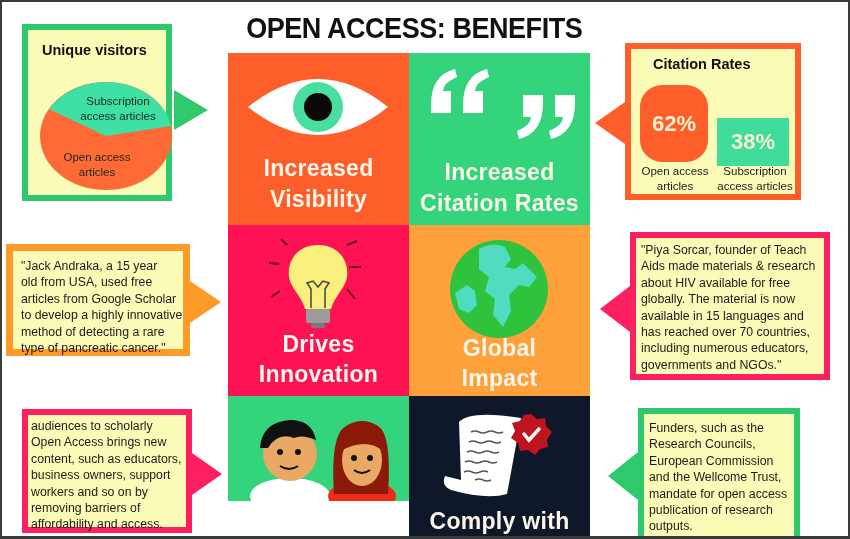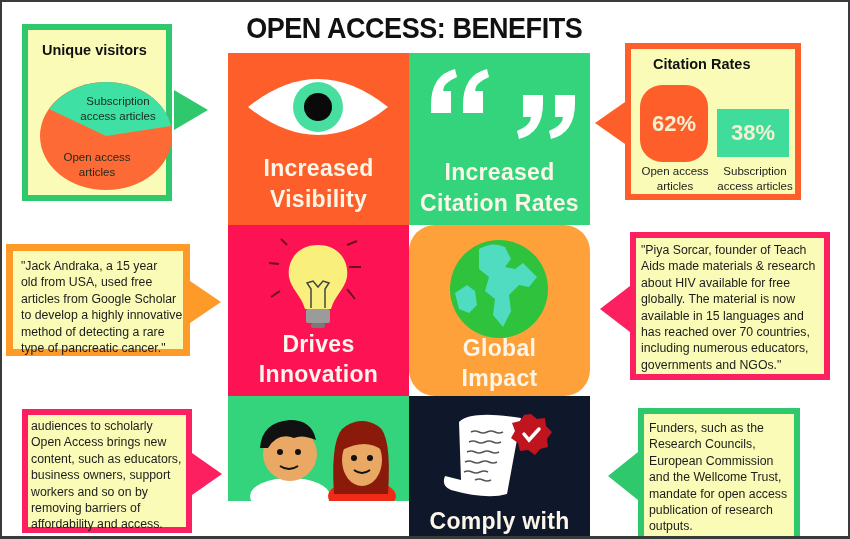--- a/index.html
+++ b/index.html
@@ -7,40 +7,40 @@
   body { position: relative; font-family: "Liberation Sans", sans-serif; }
   .frame { position: absolute; left: 0; top: 0; width: 850px; height: 539px; border: 2px solid #3a3a3a; border-bottom-width: 3px; pointer-events: none; z-index: 50; }
 
   .title { position: absolute; left: 228px; top: 11px; width: 364px; text-align: center; font-size: 30px; font-weight: bold; color: #111; letter-spacing: -0.5px; transform: scaleX(0.9); transform-origin: center; white-space: nowrap; }
 
   .tile { position: absolute; overflow: hidden; color: #fbf6e8; font-weight: bold; text-align: center; }
   .tile .label { position: absolute; left: 0; right: 0; font-size: 23px; line-height: 31px; letter-spacing: 0.3px; }
   .t-vis  { left: 228px; top: 53px;  width: 181px; height: 172px; background: #fe5f2a; }
   .t-cit  { left: 409px; top: 53px;  width: 181px; height: 172px; background: #33d47b; }
   .t-inn  { left: 228px; top: 225px; width: 181px; height: 171px; background: #fd1353; }
-  .t-glob { left: 409px; top: 225px; width: 181px; height: 171px; background: #fea13a; border-radius: 26px; }
+  .t-glob { left: 409px; top: 225px; width: 181px; height: 171px; background: #fea13a; }
   .t-pub  { left: 228px; top: 396px; width: 181px; height: 105px; background: #33d47b; }
   .t-comp { left: 409px; top: 396px; width: 181px; height: 143px; background: #0f172a; }
 
   .box { position: absolute; background: #fbfbb8; border-style: solid; border-width: 6px; }
   .box .ptr { position: absolute; width: 0; height: 0; border-style: solid; }
   .box .txt { font-size: 12.3px; line-height: 16.4px; color: #1c1c1c; }
 
   .b-uv { left: 22px; top: 24px; width: 150px; height: 177px; border-color: #2fc86c; }
   .b-uv .ptr { right: -42px; top: 60px; border-width: 20px 0 20px 34px; border-color: transparent transparent transparent #2fc86c; }
   .b-uv h3 { position: absolute; left: 14px; top: 12px; font-size: 14.5px; font-weight: bold; color: #111; }
   .pie { position: absolute; left: 10px; top: 50px; width: 136px; height: 112px; }
   .pie .pl { position: absolute; font-size: 11.5px; line-height: 15px; color: #1a2a1a; text-align: center; }
 
   .b-cr { left: 625px; top: 43px; width: 176px; height: 157px; border-color: #fe5f2a; }
   .b-cr .ptr { left: -36px; top: 53px; border-width: 21px 30px 21px 0; border-color: transparent #fe5f2a transparent transparent; }
   .b-cr h3 { position: absolute; left: 22px; top: 7px; font-size: 14.5px; font-weight: bold; color: #111; }
   .bar { position: absolute; color: #f7f0d0; font-weight: bold; font-size: 22px; display: flex; align-items: center; justify-content: center; }
   .bar-oa { left: 9px; top: 36px; width: 68px; height: 77px; background: #fe5f2a; border-radius: 22px; }
-  .bar-sub { left: 86px; top: 60px; width: 72px; height: 48px; background: #3fdc9c; }
+  .bar-sub { left: 86px; top: 69px; width: 72px; height: 48px; background: #3fdc9c; }
   .bar-lbl { position: absolute; font-size: 11.5px; line-height: 15px; color: #1c1c1c; text-align: center; }
 
   .b-ja { left: 6px; top: 244px; width: 184px; height: 112px; border-color: #fe9a28; border-width: 7px; }
   .b-ja .ptr { right: -38px; top: 30px; border-width: 21px 0 21px 31px; border-color: transparent transparent transparent #fe9a28; }
   .b-ja .txt { position: absolute; left: 8px; top: 7px; }
 
   .b-ps { left: 630px; top: 232px; width: 200px; height: 148px; border-color: #fd2060; }
   .b-ps .ptr { left: -36px; top: 48px; border-width: 23px 30px 23px 0; border-color: transparent #fd2060 transparent transparent; }
   .b-ps .txt { position: absolute; left: 5px; top: 4px; }
 

